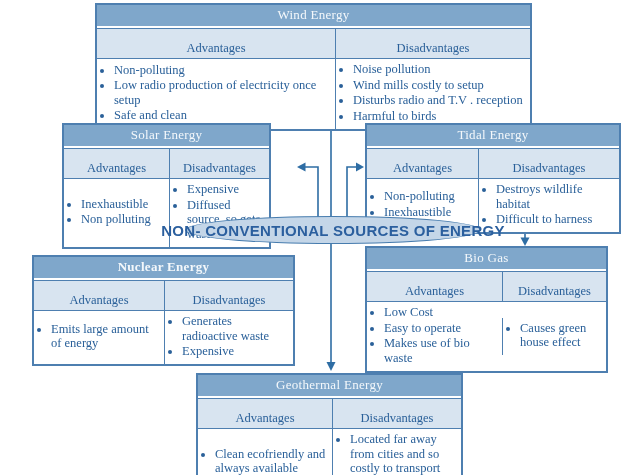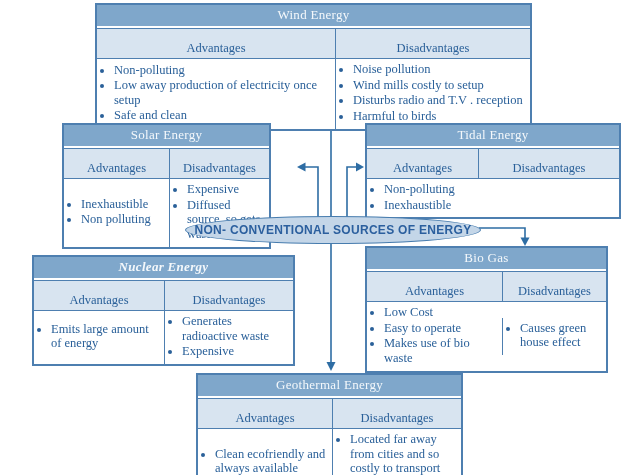--- a/index.html
+++ b/index.html
@@ -12,21 +12,21 @@
 
   .etable {
     position:absolute; z-index:2; box-sizing:border-box;
     border:2px solid #4E7FB0; background:#ffffff; color:#2A6099;
   }
   .ttl {
     background:#7FA7CB; color:#F4F8FB; text-align:center;
     font-size:13px; padding:2px 0 3px; border-bottom:2px solid #ffffff;
     letter-spacing:0.3px;
   }
-  .ttl.bold { font-weight:bold;font-style:italic; }
+  .ttl.bold { font-weight:bold; }
   .heads {
     display:flex; background:#D8E4F0;
     border-top:1px solid #4E7FB0; border-bottom:1px solid #4E7FB0;
   }
   .hcell {
     box-sizing:border-box; text-align:center; font-size:12.5px;
     color:#2A6099; padding:12px 0 2px;
   }
   .hcell + .hcell { border-left:1px solid #4E7FB0; }
   .grow { flex:1; }
@@ -39,21 +39,21 @@
   }
   .bcell li { margin:0 0 1px 0; }
 
   .ellipse {
     position:absolute; z-index:3; left:185px; top:216px; width:296px; height:28px;
     background:#C4D6E8; border:1.5px solid #477CAE; border-radius:50%;
     display:flex; align-items:center; justify-content:center; box-sizing:border-box;
   }
   .ellipse span {
     font-family:"Liberation Sans","DejaVu Sans",sans-serif;
-    font-weight:bold; font-size:12px; color:#2B5F9E; letter-spacing:0.3px;
+    font-weight:bold; font-size:15px; color:#2B5F9E; letter-spacing:0.3px;
     white-space:nowrap;
   }
 </style>
 </head>
 <body>
 
 <div class="canvas">
 
   <svg class="connectors" width="624" height="475" viewBox="0 0 624 475">
     <g stroke="#2E6DA4" stroke-width="1.6" fill="none">
@@ -77,21 +77,21 @@
   <div class="etable" style="left:95px;top:3px;width:437px;">
     <div class="ttl">Wind Energy</div>
     <div class="heads">
       <div class="hcell" style="width:238px">Advantages</div>
       <div class="hcell grow">Disadvantages</div>
     </div>
     <div class="brow">
       <div class="bcell" style="width:238px">
         <ul>
             <li>Non-polluting</li>
-            <li>Low away production of electricity once setup</li>
+            <li>Low radio production of electricity once setup</li>
             <li>Safe and clean</li>
           </ul>
       </div>
       <div class="bcell grow">
         <ul>
             <li>Noise pollution</li>
             <li>Wind mills costly to setup</li>
             <li>Disturbs radio and T.V . reception</li>
             <li>Harmful to birds</li>
           </ul>
@@ -127,20 +127,26 @@
       <div class="hcell" style="width:111px">Advantages</div>
       <div class="hcell grow">Disadvantages</div>
     </div>
     <div class="brow">
       <div class="bcell" style="width:111px">
         <ul>
             <li>Non-polluting</li>
             <li>Inexhaustible</li>
           </ul>
       </div>
+      <div class="bcell grow">
+        <ul>
+            <li>Destroys wildlife habitat</li>
+            <li>Difficult to harness</li>
+          </ul>
+      </div>
     </div>
   </div>
 
   <div class="etable" style="left:32px;top:255px;width:263px;">
     <div class="ttl bold">Nuclear Energy</div>
     <div class="heads">
       <div class="hcell" style="width:130px">Advantages</div>
       <div class="hcell grow">Disadvantages</div>
     </div>
     <div class="brow">

